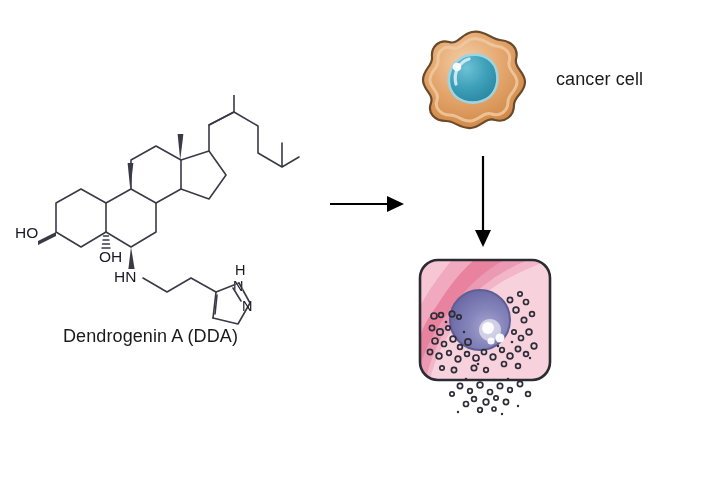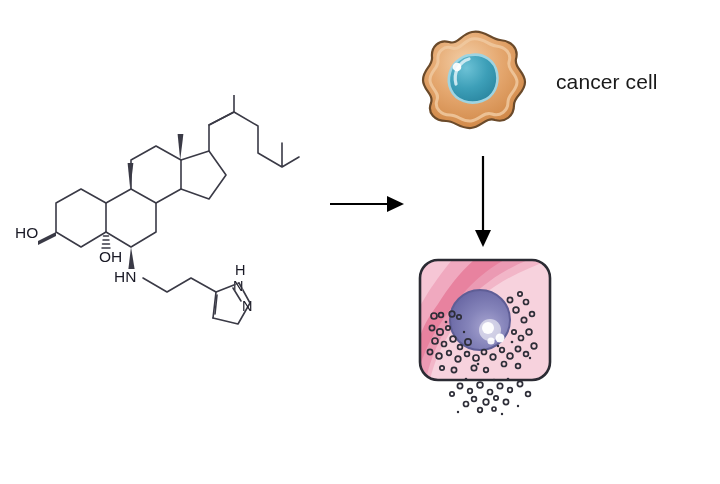--- a/index.html
+++ b/index.html
@@ -13,21 +13,21 @@
     height: 484px;
     background: #ffffff;
     overflow: hidden;
     font-family: "Liberation Sans", sans-serif;
   }
   .abs { position: absolute; }
 
   
   .label {
     color: #1a1a1a;
-    font-size: 21px;
+    font-size: 18px;
     font-weight: 400;
     letter-spacing: 0.1px;
     white-space: pre;
     line-height: 1.1;
   }
   #dda-label   { left: 63px;  top: 327px; }
   #cancer-label{ left: 556px; top: 70px;  }
   #redif-label { left: 470px; top: 440px; }
 
   
@@ -85,20 +85,21 @@
       <text x="89" y="167" font-size="15.5">OH</text>
       <text x="104" y="187" font-size="15.5">HN</text>
       <text x="225" y="180" font-size="14.5">H</text>
       <text x="232" y="216" font-size="14.5">N</text>
 
       <text x="223" y="196" font-size="14.5" fill="#ffffff">N</text>
       <text x="223" y="196" font-size="14.5">N</text>
     </g>
   </svg>
 
+  <div class="abs label" id="dda-label">Dendrogenin A (DDA)</div>
 
   <svg class="abs" id="arrow-h-svg" width="85" height="32" viewBox="0 0 85 32">
     <line x1="5" y1="16" x2="62" y2="16" stroke="#000000" stroke-width="2.2"></line>
     <polygon points="62,8 79,16 62,24" fill="#000000"></polygon>
   </svg>
 
   <svg class="abs" id="cancer-cell-svg" width="118" height="112" viewBox="0 0 118 112">
     <defs>
       <radialGradient id="cyto-grad" cx="42%" cy="32%" r="72%">
         <stop offset="0%" stop-color="#f3cfa8"></stop>

